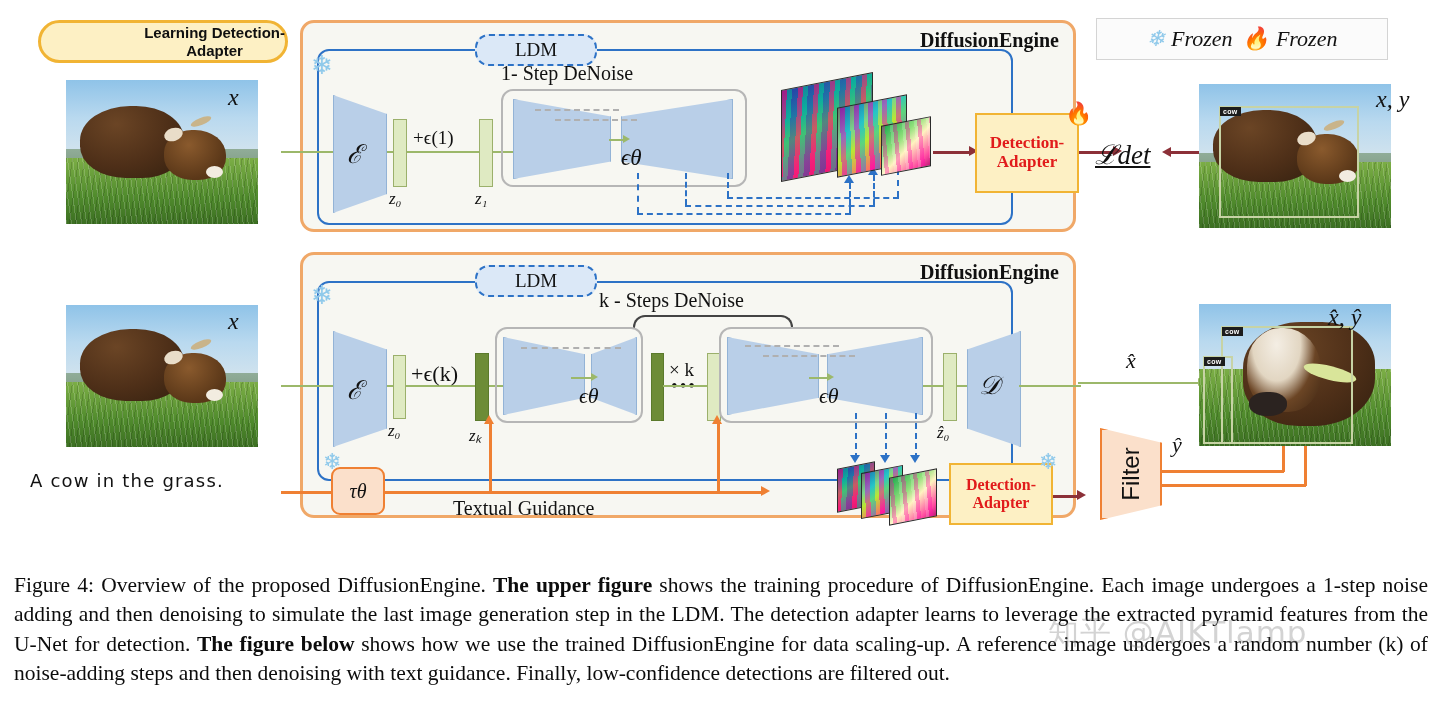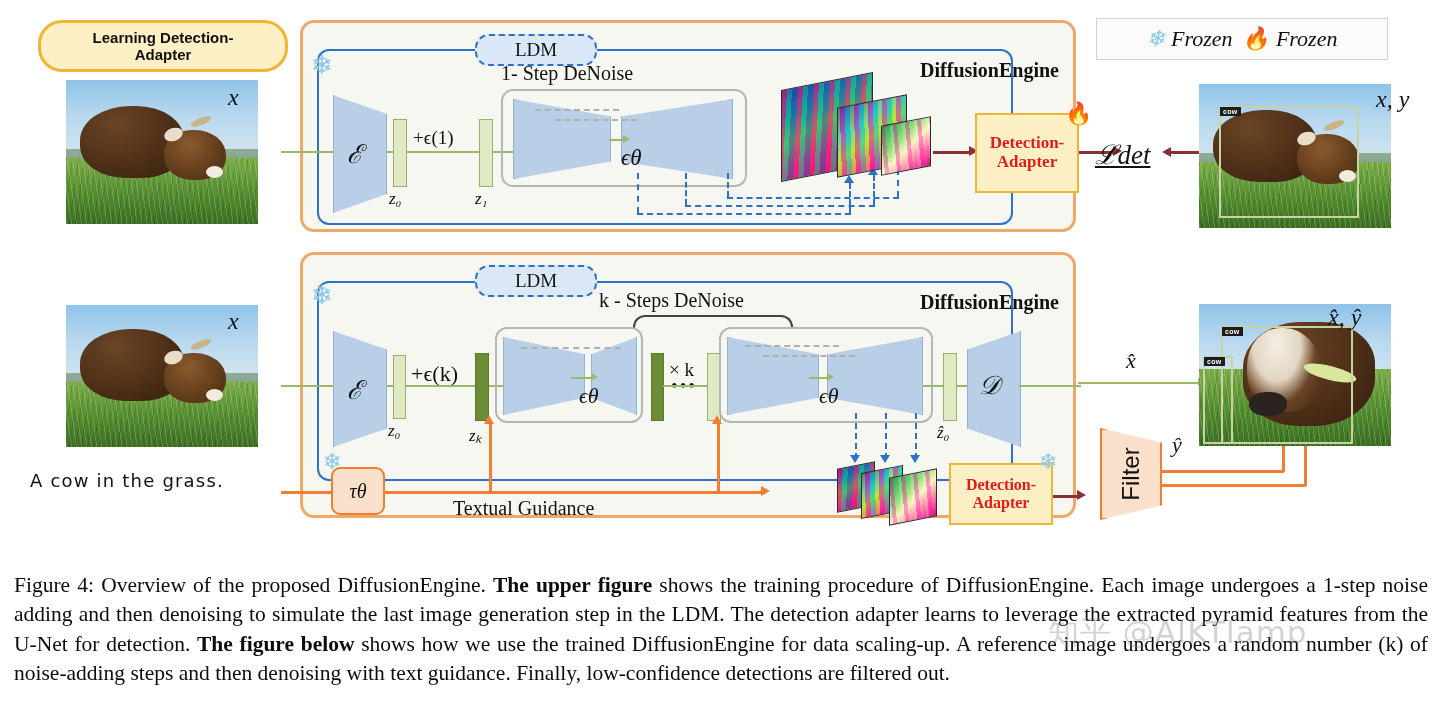--- a/index.html
+++ b/index.html
@@ -20,21 +20,21 @@
     border:3px solid #f1b434;
     border-radius:24px;
     font-family:"Liberation Sans", sans-serif;
     font-weight:bold;
     color:#101010;
     text-align:center;
     display:flex; align-items:center; justify-content:center;
     line-height:1.15;
     font-size:15px;
   }
-  #pill-upper { left:38px; top:20px; width:250px; height:52px; }
+  #pill-upper { left:38px; top:20px; width:250px; height:43px;justify-content:flex-end; }
   #pill-lower { left:38px; top:252px; width:250px; height:40px; }
 
   
   .photo { position:absolute; overflow:hidden; }
   .sky   { position:absolute; left:0; top:0; right:0; height:48%;
            background:linear-gradient(#8fc3e8 0%, #b9d9ef 55%, #cfe2ee 100%); }
   .hill  { position:absolute; left:0; right:0; bottom:30%; height:22%;
            background:linear-gradient(#7d9e86,#5f7f63); opacity:.85; }
   .grass { position:absolute; left:0; right:0; bottom:0; height:46%;
            background:
@@ -65,21 +65,21 @@
     position:absolute;
     background:#f7f7f2;
     border:3px solid #f0a868;
     border-radius:14px;
   }
   #engine-upper { left:300px; top:20px; width:776px; height:212px; }
   #engine-lower { left:300px; top:252px; width:776px; height:266px; }
   .engine-title {
     position:absolute; right:14px; top:6px;
     font-family:"Liberation Serif", serif;
-    font-weight:bold; font-size:20px; color:#111;margin-top:30px;
+    font-weight:bold; font-size:20px; color:#111;
   }
 
   
   .ldmbox {
     position:absolute;
     border:2.5px solid #2d72c6;
     border-radius:12px;
     background:transparent;
   }
   #ldm-upper { left:14px; top:26px; width:696px; height:176px; }

